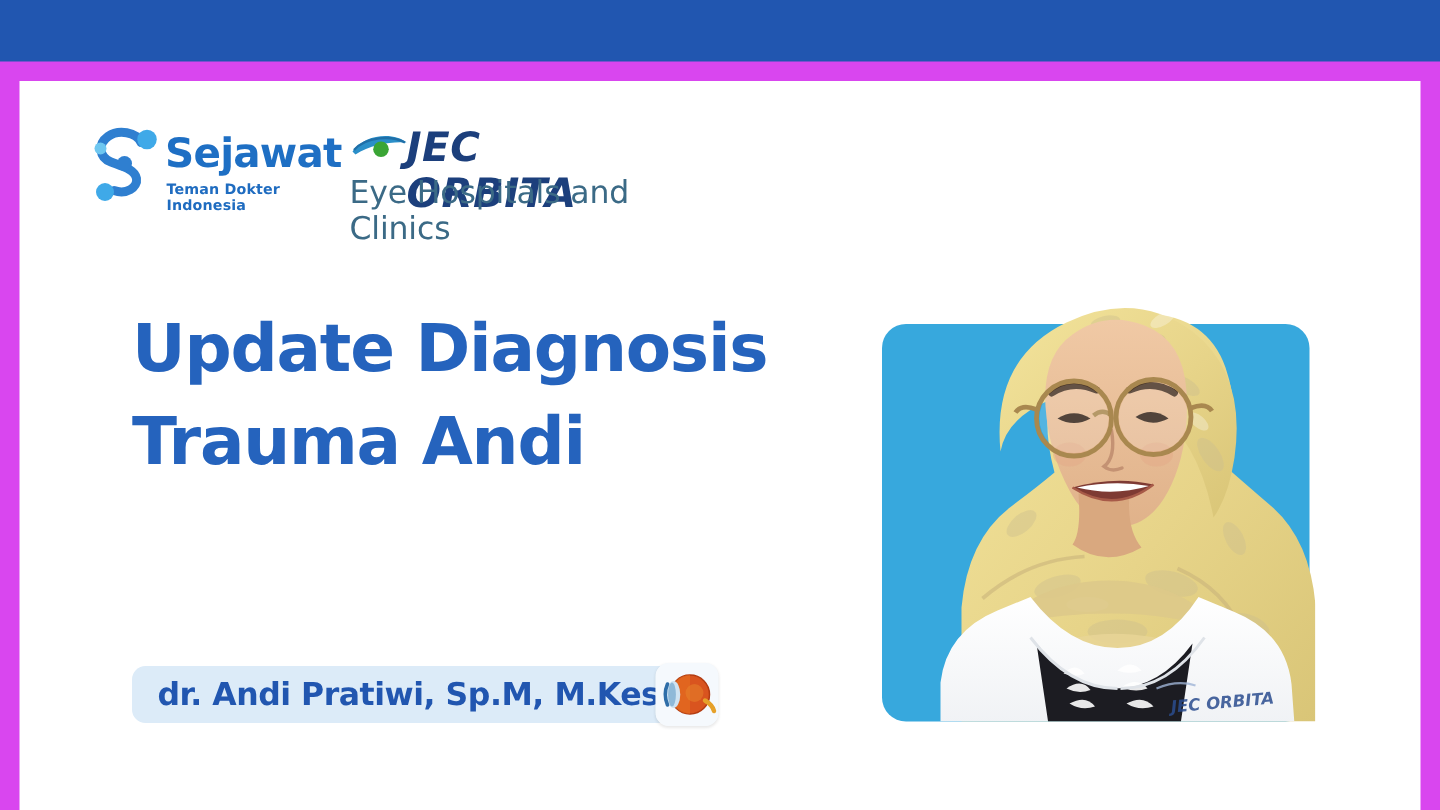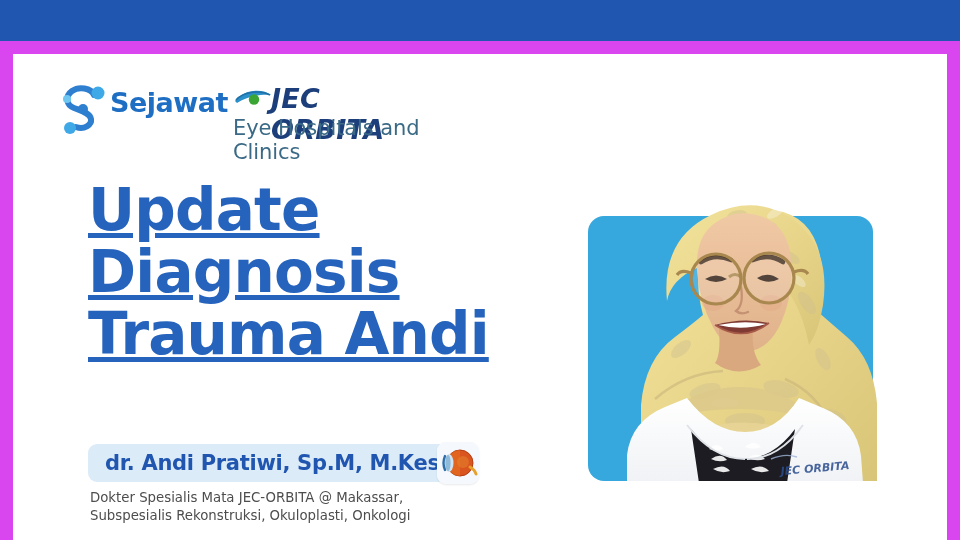--- a/index.html
+++ b/index.html
@@ -50,25 +50,24 @@
   }
   .jec-sub{
     position:absolute; left:0px; top:35px;
     font-size:21px; font-weight:400; color:#3b6a86;
     letter-spacing:-0.1px;
     font-family:"DejaVu Sans", sans-serif;
   }
 
   
   .title{
-    position:absolute; left:75px; top:125px; width:470px;
-    font-size:58px; line-height:62px; font-weight:700;
+    position:absolute; left:75px; top:148px; width:470px;
+    font-size:44px; line-height:62px; font-weight:700;
     color:#2563bd; letter-spacing:-0.8px;
     font-family:"DejaVu Sans", sans-serif;
-    text-decoration:underline;
   }
   .title .ln{display:block;}
 
   
   .namebar{
     position:absolute; left:75px; top:390px;
     height:38px; background:#dcebf8; border-radius:9px;
     display:flex; align-items:center; padding:0 17px;
     box-sizing:border-box;
   }
@@ -117,20 +116,21 @@
         <div class="sejawat-mark">
           <svg viewBox="0 0 50 52" width="50" height="52">
             <path d="M36 12 C33 5, 21 3, 14 8 C7 13, 8 22, 16 25 C24 28, 32 30, 33 36 C34 42, 26 47, 18 44" fill="none" stroke="#2f7fd0" stroke-width="6" stroke-linecap="round"></path>
             <circle cx="40" cy="10" r="6.5" fill="#3fa9e8"></circle>
             <circle cx="25" cy="26" r="5" fill="#2f7fd0"></circle>
             <circle cx="12" cy="45" r="6" fill="#3fa9e8"></circle>
             <circle cx="9" cy="16" r="4" fill="#6ec7f0"></circle>
           </svg>
         </div>
         <div class="sejawat-word">Sejawat</div>
+        <div class="sejawat-tag">Teman Dokter Indonesia</div>
       </div>
 
       <div class="jec">
         <div class="jec-mark">
           <svg viewBox="0 0 40 22" width="40" height="22">
             <path d="M2 14 C10 2, 30 1, 38 8 C30 7, 14 9, 4 16 Z" fill="#2b8fc9"></path>
             <path d="M3 13 C11 4, 28 3, 37 8" fill="none" stroke="#1f6fa8" stroke-width="1.6"></path>
             <circle cx="21" cy="12.5" r="5.2" fill="#3aa535"></circle>
           </svg>
         </div>
@@ -158,24 +158,20 @@
           <path d="M10 21 a13 13 0 0 1 13 -13 l0 26 a13 13 0 0 1 -13 -13 z" fill="#e8731f" opacity="0.55"></path>
           <ellipse cx="12" cy="21" rx="4.5" ry="9" fill="#cfe3f2"></ellipse>
           <ellipse cx="11" cy="21" rx="2.6" ry="8" fill="#8fb9d8"></ellipse>
           <path d="M8 14 q-3 7 0 14" fill="none" stroke="#2f6ea8" stroke-width="2.4" stroke-linecap="round"></path>
           <path d="M33 25 q5 3 6 7" fill="none" stroke="#e6a12a" stroke-width="3" stroke-linecap="round"></path>
           <circle cx="26" cy="20" r="6" fill="#e8862c" opacity="0.5"></circle>
         </g>
       </svg>
     </div>
 
-    <div class="speaker-sub">
-      <span class="ln">Dokter Spesialis Mata JEC-ORBITA @ Makassar,</span>
-      <span class="ln">Subspesialis Rekonstruksi, Okuloplasti, Onkologi</span>
-    </div>
 
     <div class="photo-wrap">
       <div class="photo-bg"></div>
       <div class="photo-person">
         <svg viewBox="0 0 292 328" width="292" height="328">
           <defs>
             <clipPath id="panelClip">
               <path d="M0 63 h292 v249 a16 16 0 0 1 -16 16 h-260 a16 16 0 0 1 -16 -16 z"></path>
             </clipPath>
             <clipPath id="fullClip">

